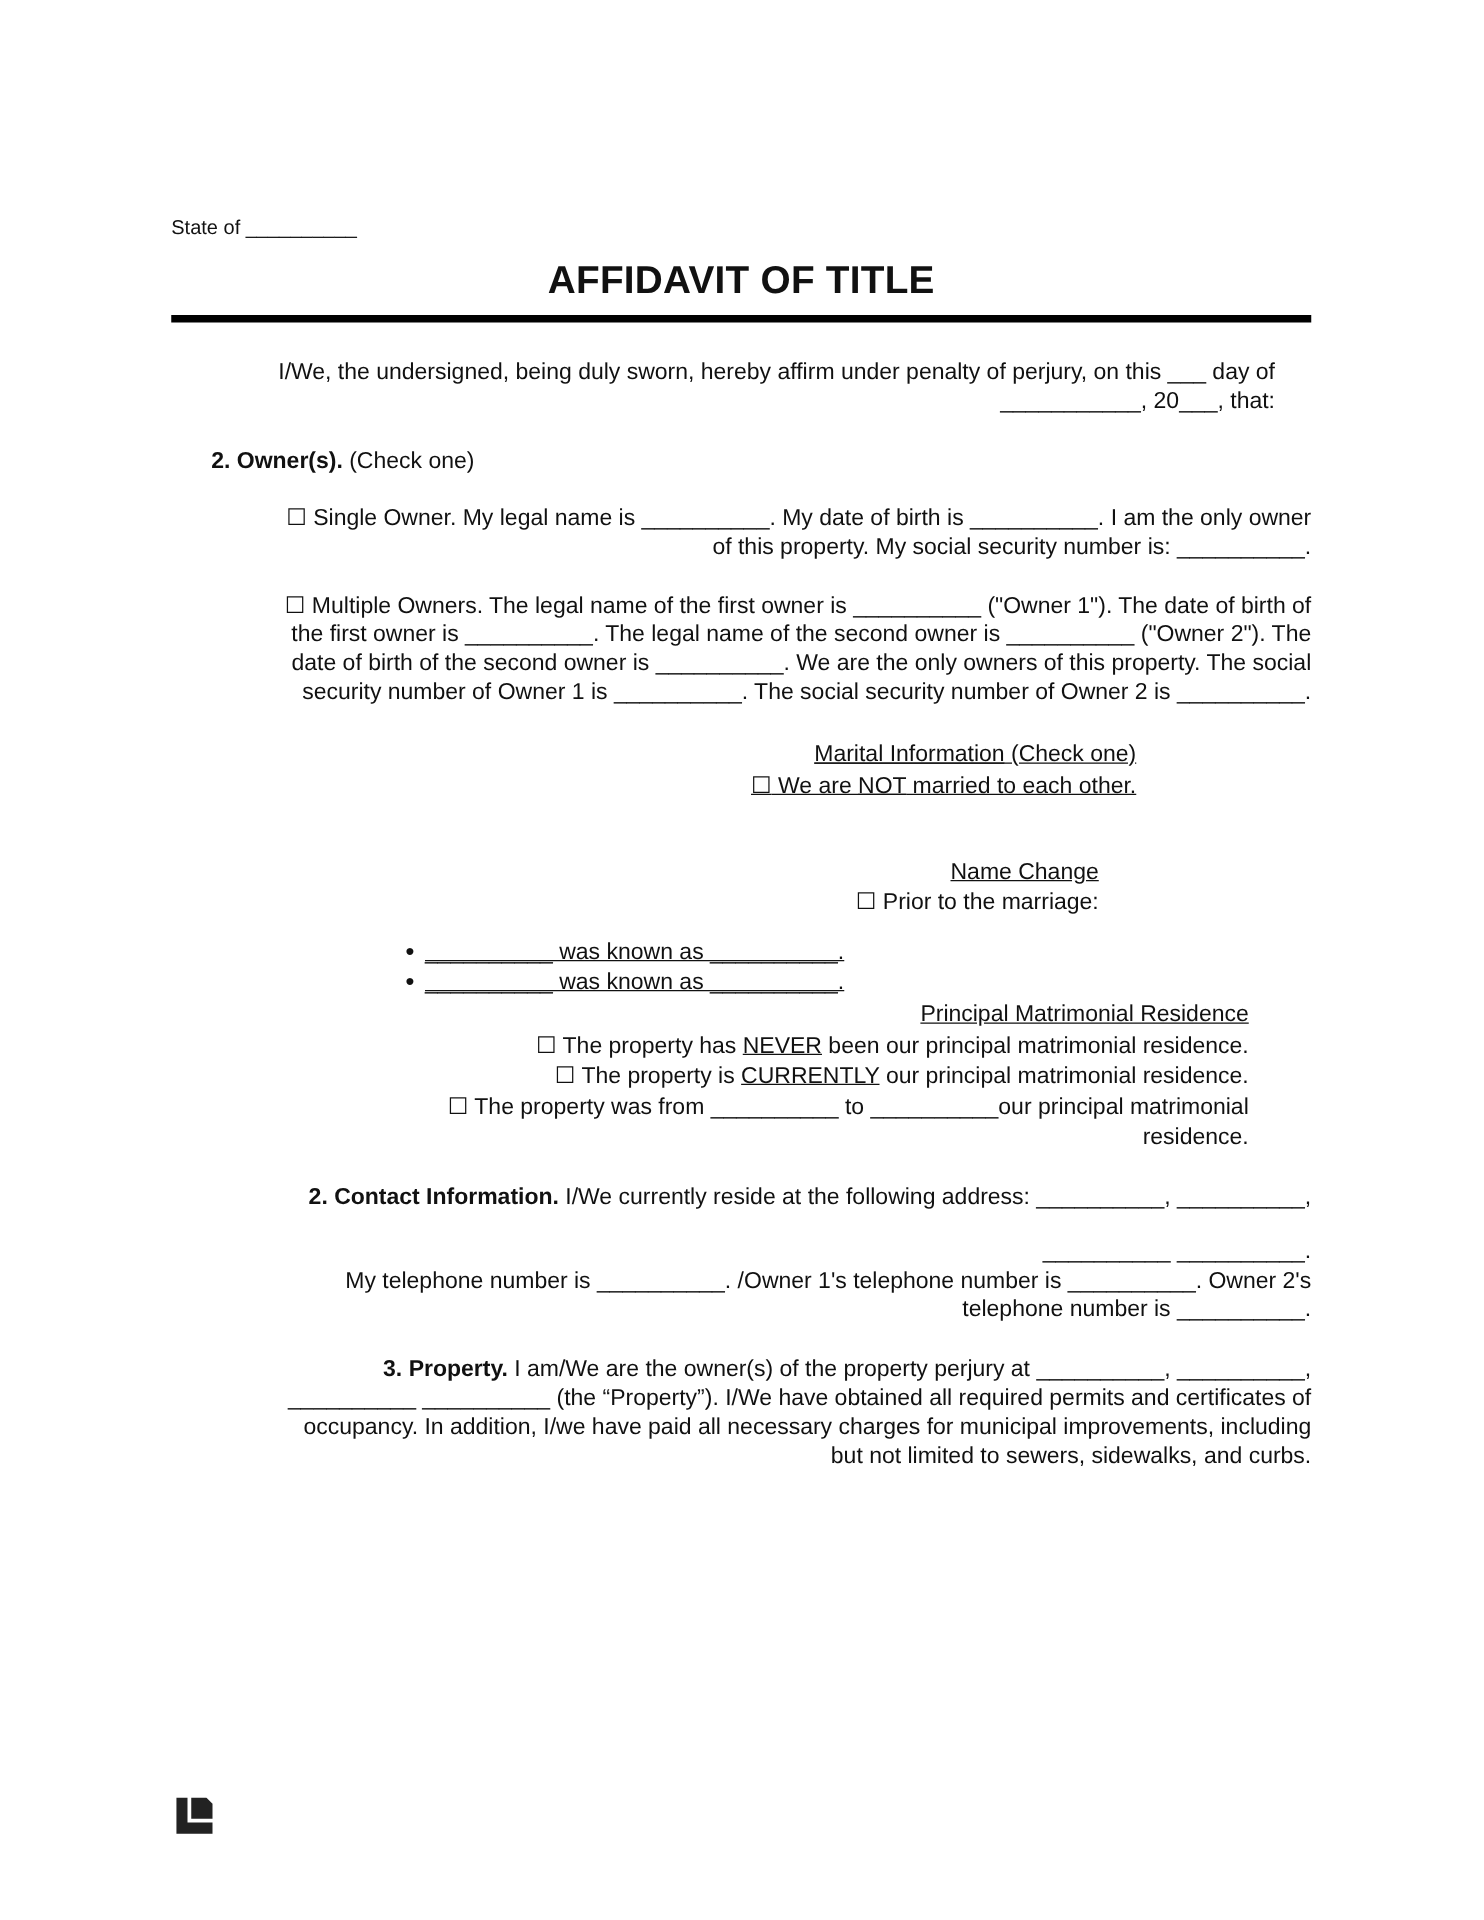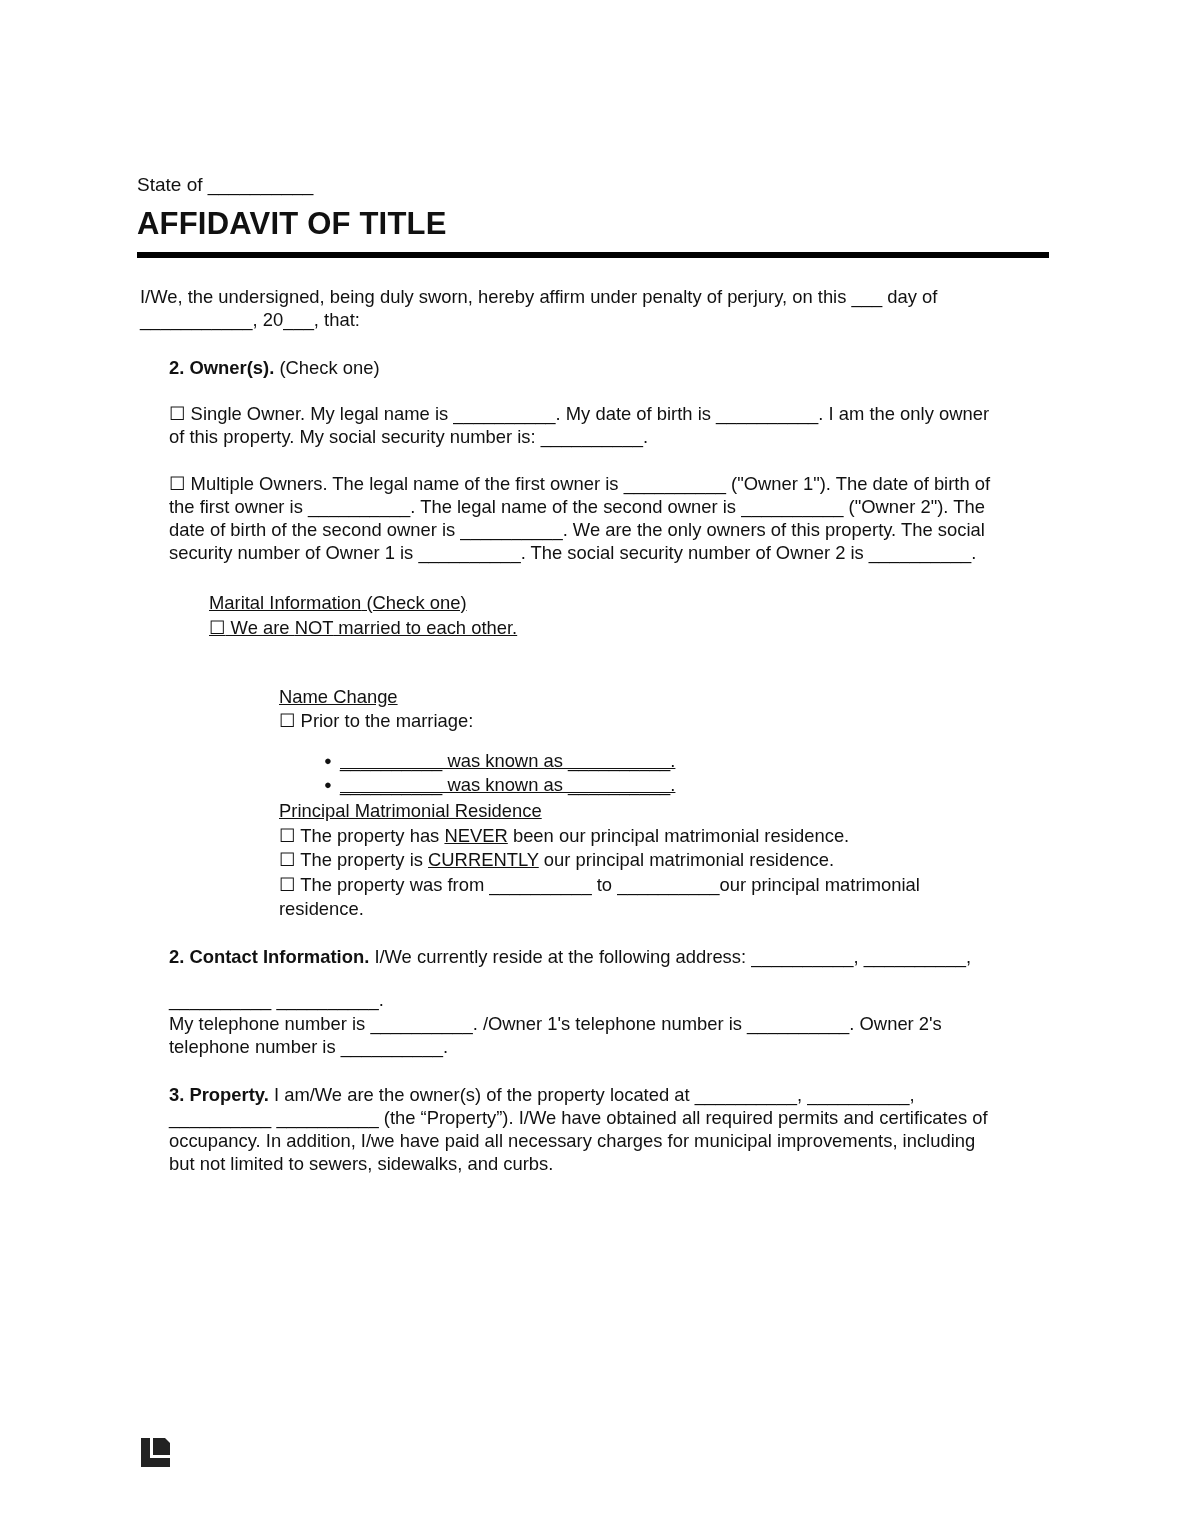--- a/index.html
+++ b/index.html
@@ -1,43 +1,43 @@
 <!DOCTYPE html>
 <html><head>
 <meta charset="utf-8">
 <style>
   html, body { margin: 0; padding: 0; background: #ffffff; }
   body {
     width: 1187px; height: 1536px; position: relative; overflow: hidden;
     font-family: "Liberation Sans", sans-serif; color: #111111;
   }
   .abs { position: absolute; }
-  .state { left: 137px; top: 174px; font-size: 19px; }
+  .state { left: 137px; top: 174px; font-size: 16px; }
   .title {
-    left: 137px; width: 912px; top: 206px; 
+    left: 137px; width: 912px; top: 206px; text-align: center;
     font-size: 31px; font-weight: bold; letter-spacing: 0.2px;
   }
   .rule { left: 137px; width: 912px; top: 252px; height: 6px; background: #000; }
   .p { font-size: 18.4px; line-height: 23px; }
   .intro { left: 140px; top: 285px; width: 880px; }
   .sec1 { left: 169px; top: 356px; }
   .single { left: 169px; top: 402px; width: 880px; }
   .multi { left: 169px; top: 472px; width: 880px; }
   .marital { left: 209px; top: 590px; width: 700px; line-height: 25px; text-decoration: underline; }
   .namechg { left: 279px; top: 685px; width: 600px; line-height: 23.5px; }
   .bullets { margin: 17px; padding: 0; list-style: none; text-decoration: underline; }
   .bullets li { position: relative; padding-left: 44px; }
   .bullets li::before { content: "\25CF"; position: absolute; left: 28px; font-size: 13px; top: 0; }
   .pmr { left: 279px; top: 799px; width: 720px; line-height: 24.5px; }
   .sec2 { left: 169px; top: 945px; width: 880px; line-height: 23.5px; }
   .phone { left: 169px; top: 1012px; width: 880px; }
   .sec3 { left: 169px; top: 1083px; width: 880px; }
   .u { text-decoration: underline; }
   b { font-weight: bold; }
-  .line { display: block; white-space: nowrap; }
+  .line { display: block; white-space: nowrap; text-align: right; }
   .logo { left: 141px; top: 1438px; width: 30px; height: 30px; }
 </style>
 </head>
 <body>
 
 <div class="abs state">State of __________</div>
 <div class="abs title">AFFIDAVIT OF TITLE</div>
 <div class="abs rule"></div>
 
 <div class="abs p intro">
@@ -87,21 +87,21 @@
   <span class="line"><b>2. Contact Information.</b><span> I/We currently reside at the following address: __________, __________,</span></span>
   <span class="line" style="margin-top:19px">__________ __________.</span>
 </div>
 
 <div class="abs p phone">
   <span class="line">My telephone number is __________. /Owner 1's telephone number is __________. Owner 2's</span>
   <span class="line">telephone number is __________.</span>
 </div>
 
 <div class="abs p sec3">
-  <span class="line"><b>3. Property.</b><span> I am/We are the owner(s) of the property located at __________, __________,</span></span>
+  <span class="line"><b>3. Property.</b><span> I am/We are the owner(s) of the property perjury at __________, __________,</span></span>
   <span class="line">__________ __________ (the “Property”). I/We have obtained all required permits and certificates of</span>
   <span class="line">occupancy. In addition, I/we have paid all necessary charges for municipal improvements, including</span>
   <span class="line">but not limited to sewers, sidewalks, and curbs.</span>
 </div>
 
 <div class="abs logo">
   <svg width="30" height="30" viewBox="0 0 30 30">
     <path d="M0 0 H9 V20 H29 V29 H0 Z" fill="#222"></path>
     <path d="M12 0 H24 L29 5 V17 H12 Z" fill="#222"></path>
   </svg>

